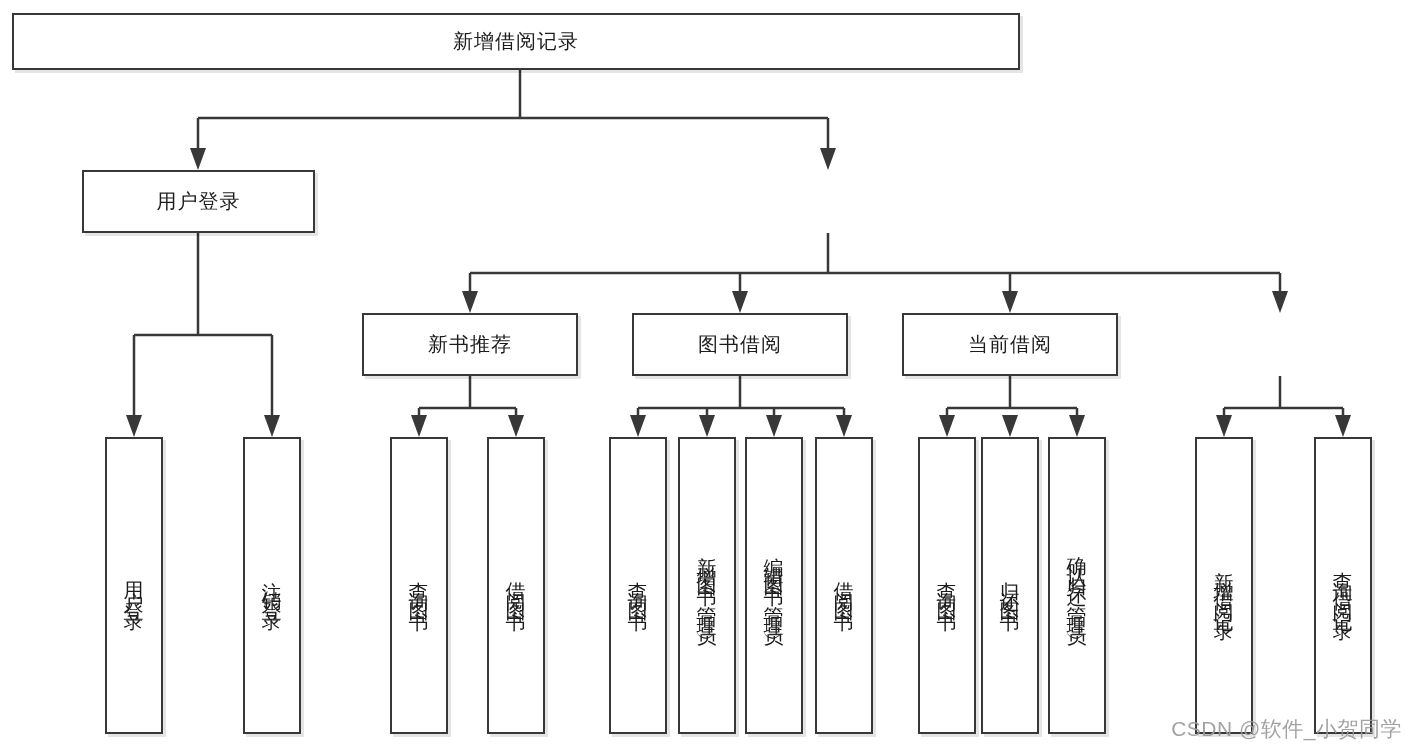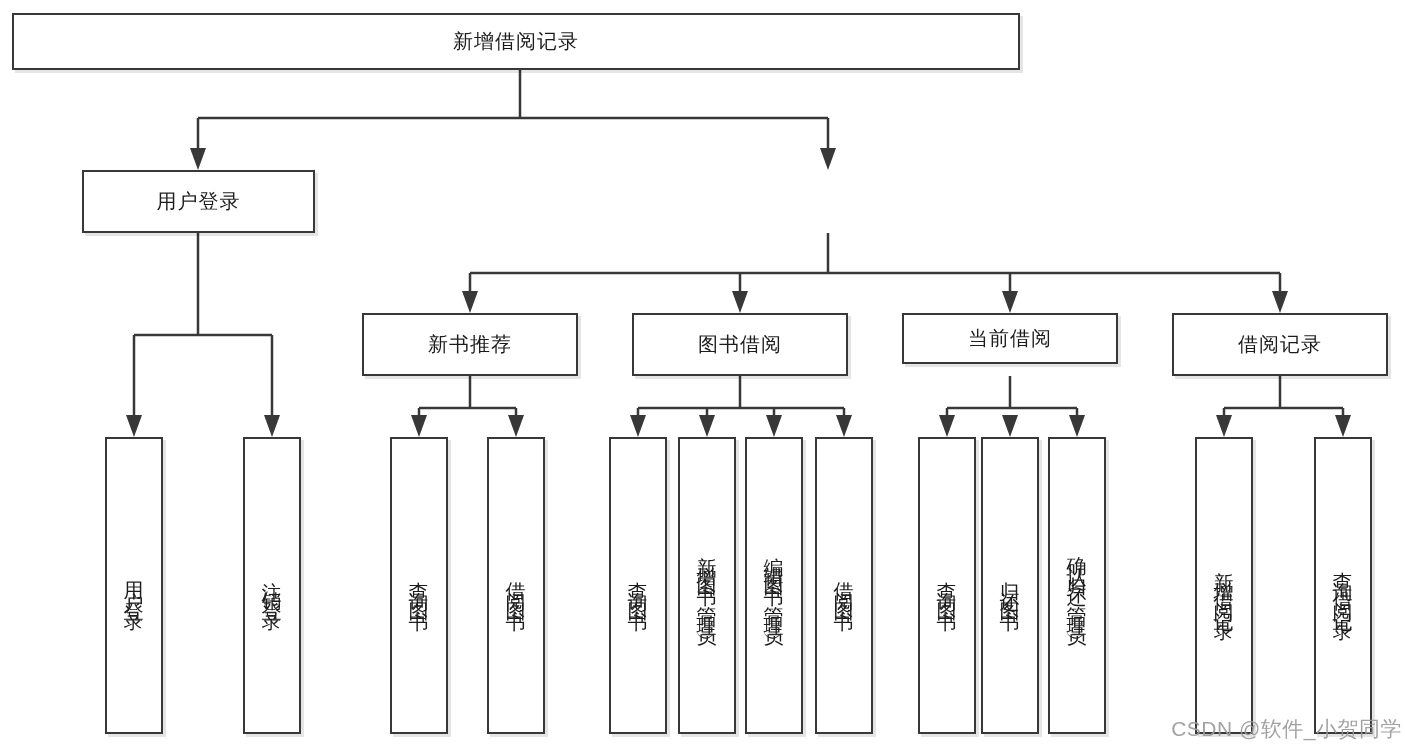--- a/index.html
+++ b/index.html
@@ -44,21 +44,21 @@
     font-size: 20px;
     letter-spacing: 10px;
     line-height: 1;
     white-space: nowrap;
   }
   .root-box   { left: 12px;  top: 13px;  width: 1008px; height: 57px; }
   .b-login    { left: 82px;  top: 170px; width: 233px;  height: 63px; }
   .b-mgmt     { left: 711px; top: 170px; width: 235px;  height: 63px; }
   .b-newrec   { left: 362px; top: 313px; width: 216px;  height: 63px; }
   .b-borrow   { left: 632px; top: 313px; width: 216px;  height: 63px; }
-  .b-current  { left: 902px; top: 313px; width: 216px;  height: 51px; }
+  .b-current  { left: 902px; top: 313px; width: 216px;  height: 63px; }
   .b-record   { left: 1172px;top: 313px; width: 216px;  height: 63px; }
   .leaf       { top: 437px; width: 58px; height: 297px; }
   .leaf-1  { left: 105px; }
   .leaf-2  { left: 243px; }
   .leaf-3  { left: 390px; }
   .leaf-4  { left: 487px; }
   .leaf-5  { left: 609px; }
   .leaf-6  { left: 678px; }
   .leaf-7  { left: 745px; }
   .leaf-8  { left: 815px; }
@@ -145,23 +145,20 @@
 
   <div class="box b-borrow">
     <span class="hlabel">图书借阅</span>
   </div>
   <div class="box b-newrec">
     <span class="hlabel">新书推荐</span>
   </div>
   <div class="box b-current">
     <span class="hlabel">当前借阅</span>
   </div>
-  <div class="box b-record">
-    <span class="hlabel">借阅记录</span>
-  </div>
 
   <div class="box leaf leaf-1">
     <span class="vlabel">用户登录</span>
   </div>
   <div class="box leaf leaf-2">
     <span class="vlabel">注销登录</span>
   </div>
   <div class="box leaf leaf-3">
     <span class="vlabel">查询图书</span>
   </div>

